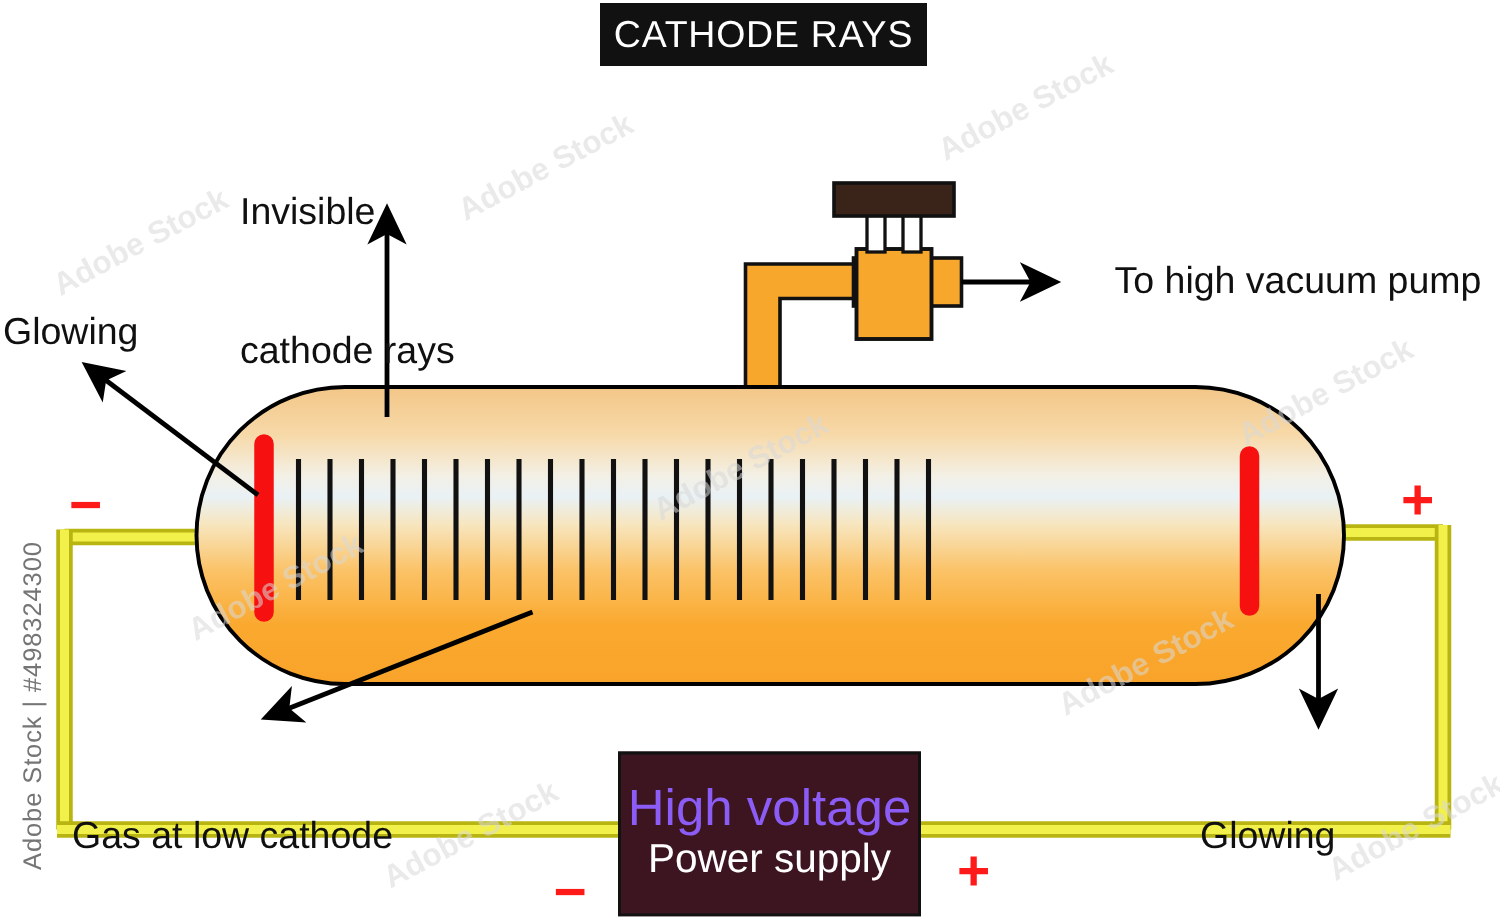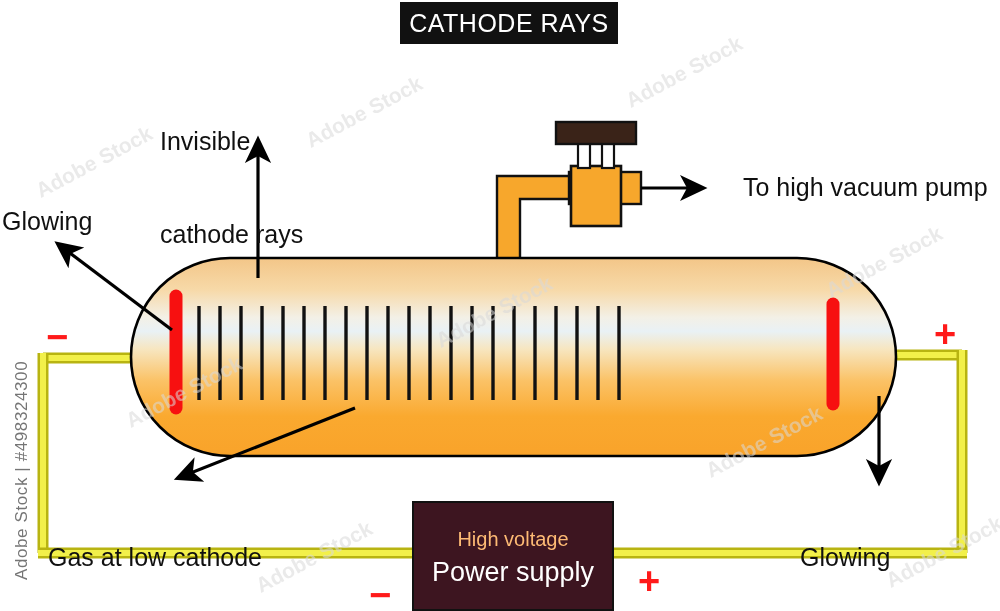--- a/index.html
+++ b/index.html
@@ -162,21 +162,21 @@
   </div>
 
   <div class="abs label center" style="left:800px;top:480px;width:180px;">
     <div>Glowing</div>
     
   </div>
 
   <div class="abs" style="left:412px;top:501px;width:202px;height:110px;
        background:#3d1520;border:2px solid #111;box-sizing:border-box;
        display:flex;flex-direction:column;align-items:center;justify-content:center;">
-    <div style="color:#fdba74;font-size:20px;line-height:33px;">High voltage</div>
+    <div style="color:#8b5cf6;font-size:34px;line-height:33px;">High voltage</div>
     <div style="color:#fff;font-size:27px;line-height:33px;">Power supply</div>
   </div>
 
   <div class="abs sign" style="left:46px;top:318px;">−</div>
   <div class="abs sign" style="left:934px;top:315px;">+</div>
   <div class="abs sign" style="left:369px;top:576px;">−</div>
   <div class="abs sign" style="left:638px;top:562px;">+</div>
 
   <div class="abs" id="watermark">Adobe Stock | #498324300</div>
 

